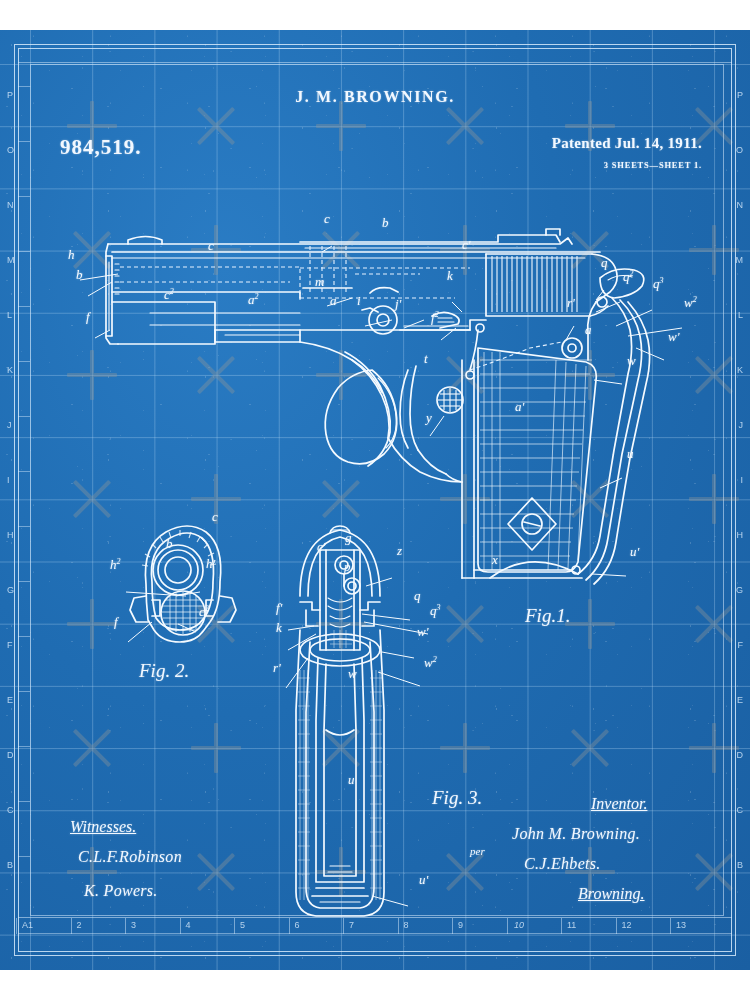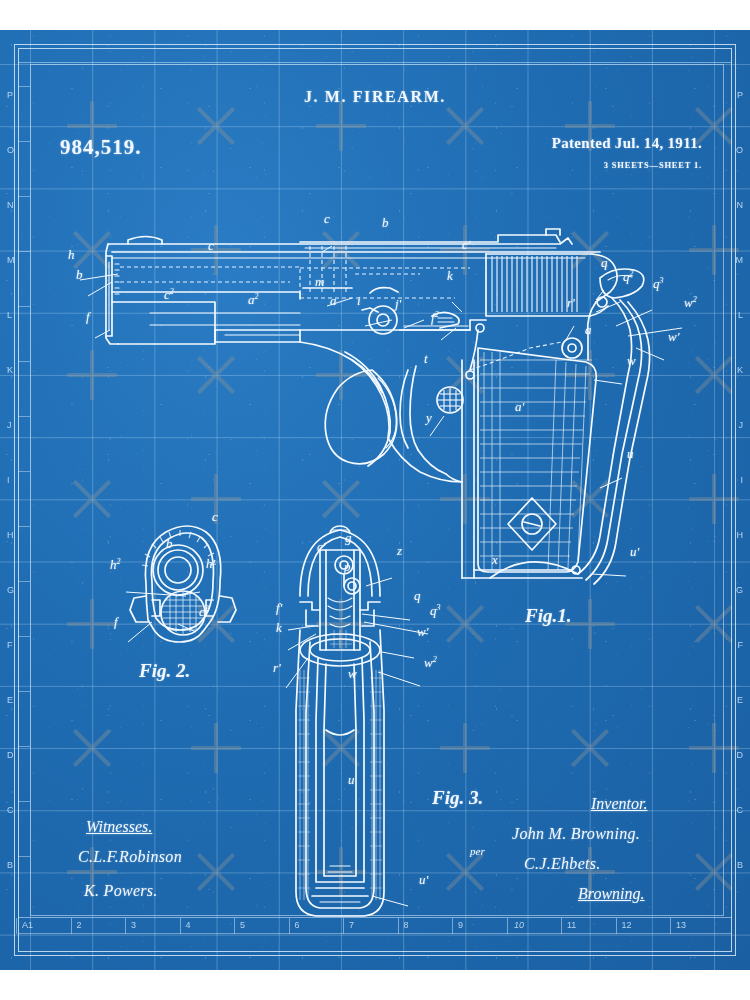--- a/index.html
+++ b/index.html
@@ -69,21 +69,21 @@
        font-family:"Liberation Serif",serif;font-weight:bold;
        text-shadow:0 0 2px rgba(255,255,255,.45);letter-spacing:.6px;}
   #t-name{left:0;right:0;top:58px;font-size:16px;letter-spacing:1.6px;}
   #t-sub {left:0;right:0;top:80px;font-size:10px;letter-spacing:1.3px;}
   #t-app {left:0;right:0;top:95px;font-size:9px;letter-spacing:.9px;}
   #t-num {left:60px;top:105px;font-size:21px;letter-spacing:1px;}
   #t-pat {right:48px;top:105px;font-size:15px;letter-spacing:.3px;}
   #t-sheet{right:48px;top:130px;font-size:8.5px;letter-spacing:.8px;}
 
   .figlabel{position:absolute;color:#f2f8ff;font-family:"Liberation Serif",serif;
-    font-style:italic;font-weight:bold;font-size:19px;
+    font-style:italic;font-weight:normal;font-size:19px;
     text-shadow:0 0 2px rgba(255,255,255,.4);}
 
   
   .ref{position:absolute;color:#f4faff;font-family:"Liberation Serif",serif;
     font-style:italic;font-size:13px;text-shadow:0 0 2px rgba(255,255,255,.5);
     white-space:nowrap;line-height:1;}
   .ref sup{font-size:8px;vertical-align:super;font-style:italic;}
 
   
   .sig{position:absolute;color:#f2f8ff;font-family:"Liberation Serif",serif;
@@ -228,21 +228,21 @@
         <div class="margin-num" style="left: 514px; font-style: italic;">10</div>
         <div class="margin-tick" style="left: 506.5px;"></div>
         <div class="margin-num" style="left: 567px;">11</div>
         <div class="margin-tick" style="left: 561px;"></div>
         <div class="margin-num" style="left: 621.5px;">12</div>
         <div class="margin-tick" style="left: 615.5px;"></div>
         <div class="margin-num" style="left: 676px;">13</div>
         <div class="margin-tick" style="left: 670px;"></div>
       </div>
 
-    <div class="hdr" id="t-name">J. M. FIREARM.</div>
+    <div class="hdr" id="t-name">J. M. BROWNING.</div>
     <div class="hdr" id="t-num">984,519.</div>
     <div class="hdr" id="t-pat">Patented Jul. 14, 1911.</div>
     <div class="hdr" id="t-sheet">3 SHEETS—SHEET 1.</div>
 
     <svg width="750" height="940" viewBox="0 0 750 940">
 
       <g>
 
         <path class="ln" d="M108 214 L560 214 L568 208 L572 214"></path>
         <path class="ln" d="M108 214 L106 222 L106 308 L110 314 L118 314"></path>
@@ -628,21 +628,21 @@
         <div class="ref" style="left: 273px; top: 631px;">r'</div>
         <div class="ref" style="left: 348px; top: 637px;">w</div>
         <div class="ref" style="left: 348px; top: 743px;">u</div>
         <div class="ref" style="left: 419px; top: 843px;">u'</div>
       </div>
 
     <div class="figlabel" style="left:525px;top:575px;">Fig.1.</div>
     <div class="figlabel" style="left:139px;top:630px;">Fig. 2.</div>
     <div class="figlabel" style="left:432px;top:757px;">Fig. 3.</div>
 
-    <div class="sig head" style="left:86px;top:788px;text-decoration:underline;">Witnesses.</div>
+    <div class="sig head" style="left:70px;top:788px;text-decoration:underline;">Witnesses.</div>
     <div class="sig hand" style="left:78px;top:818px;">C.L.F.Robinson</div>
     <div class="sig hand" style="left:84px;top:852px;">K. Powers.</div>
 
     <div class="sig head" style="left:580px;top:765px;margin-left:11px;">Inventor.</div>
     <div class="sig hand" style="left:512px;top:795px;">John M. Browning.</div>
     <div class="sig script" style="left:470px;top:815px;">per</div>
     <div class="sig hand" style="left:524px;top:825px;">C.J.Ehbets.</div>
     <div class="sig head" style="left:578px;top:855px;">Browning.</div>
 
   </div>

